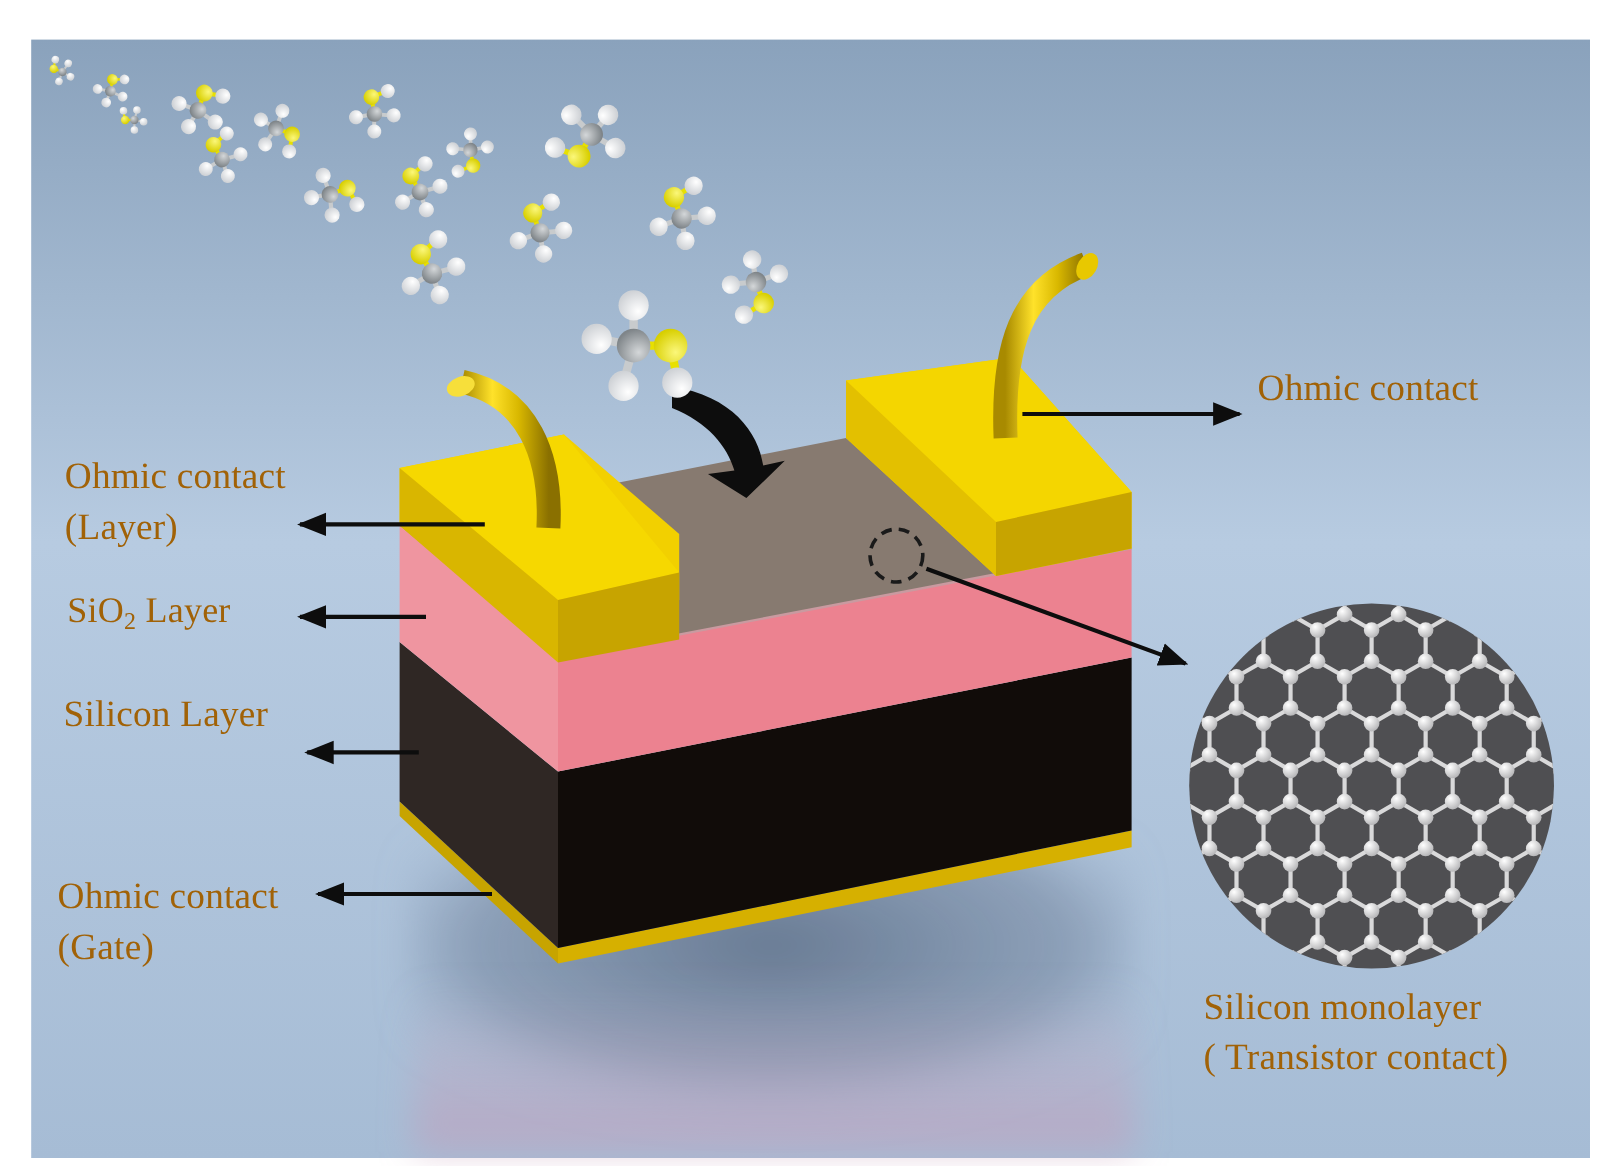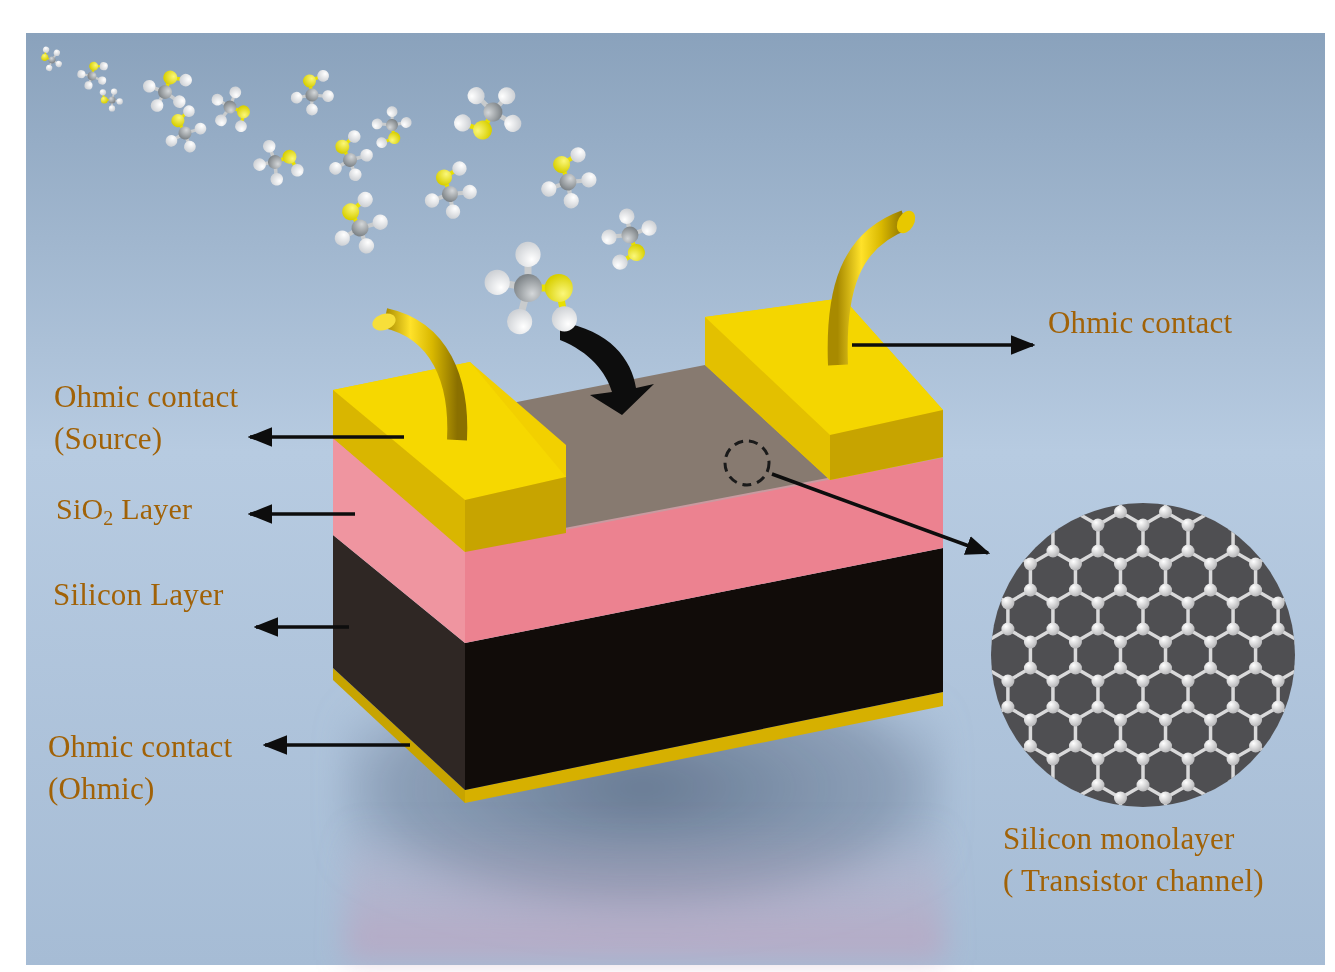--- a/index.html
+++ b/index.html
@@ -601,31 +601,31 @@
         <circle cx="1233.0666419935815" cy="785" r="6.5" fill="url(#atomGrad)"></circle>
         <circle cx="1210.549981495186" cy="798" r="6.5" fill="url(#atomGrad)"></circle>
         <circle cx="1120.4833395016046" cy="824" r="6.5" fill="url(#atomGrad)"></circle>
         <circle cx="1165.5166604983954" cy="824" r="6.5" fill="url(#atomGrad)"></circle>
       </g>
   </g>
 </svg>
 
 <div class="label" style="left:54px; top:376px;">
   <span class="line">Ohmic contact</span>
-  <span class="line">(Source)</span>
+  <span class="line">(Layer)</span>
 </div>
 <div class="label" style="left:56px; top:488px; font-size:30px;">
   <span>SiO</span><sub>2</sub><span style="white-space:pre"> Layer</span>
 </div>
 <div class="label" style="left:53px; top:574px;">
   <span>Silicon Layer</span>
 </div>
 <div class="label" style="left:48px; top:726px;">
   <span class="line">Ohmic contact</span>
-  <span class="line">(Ohmic)</span>
+  <span class="line">(Gate)</span>
 </div>
 <div class="label" style="left:1048px; top:302px;">
   <span class="line">Ohmic contact</span>
 </div>
 <div class="label" style="left:1003px; top:818px;">
   <span class="line">Silicon monolayer</span>
-  <span class="line">( Transistor channel)</span>
+  <span class="line">( Transistor contact)</span>
 </div>
 
 </body></html>

